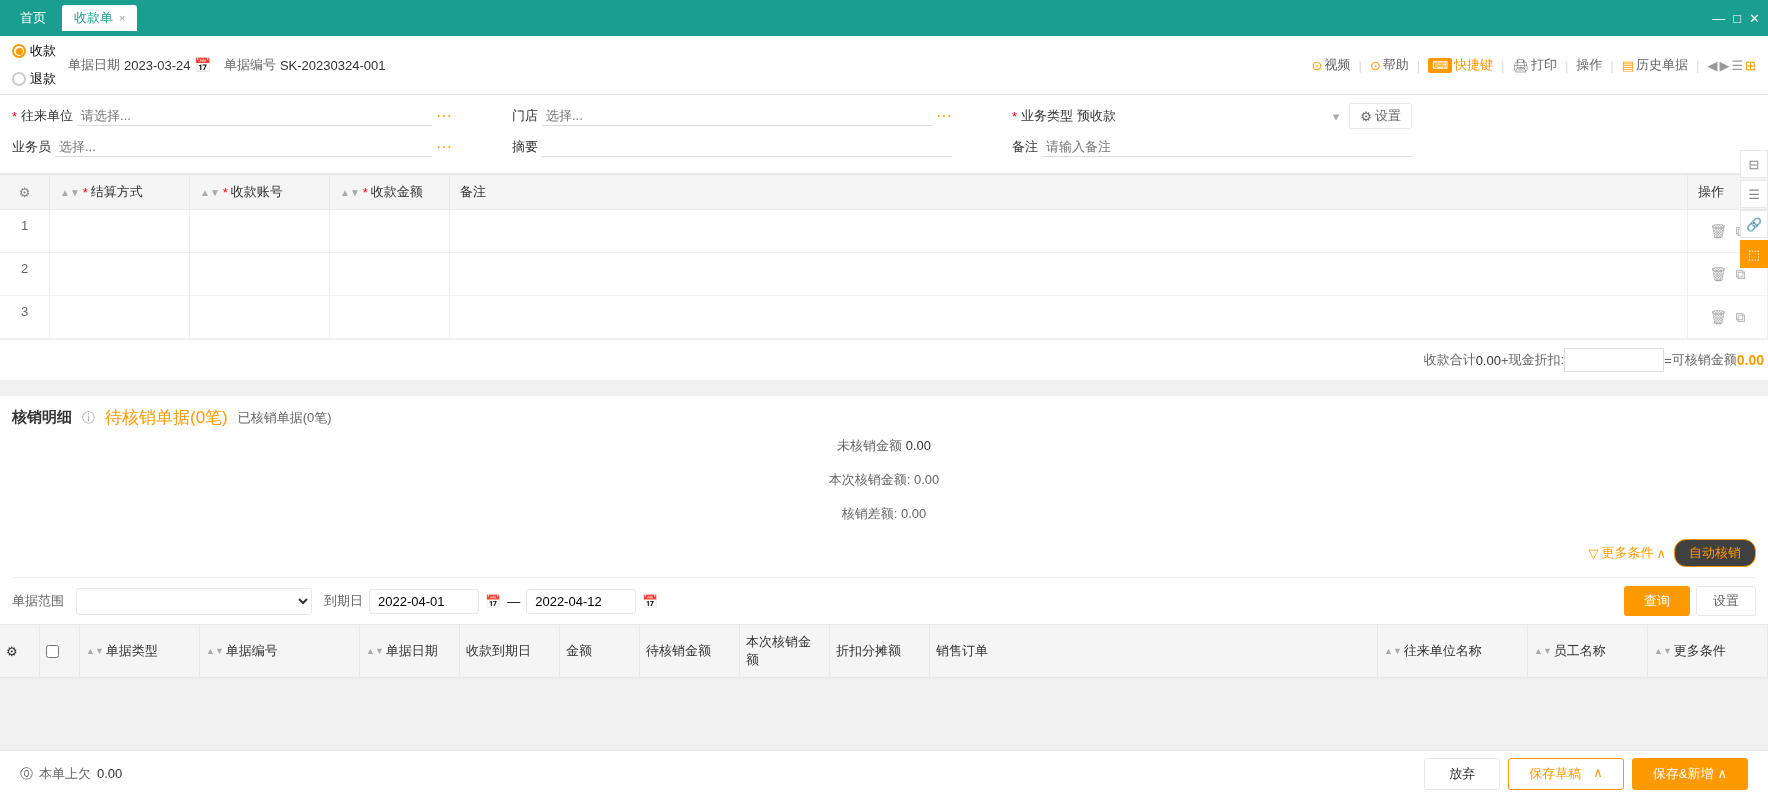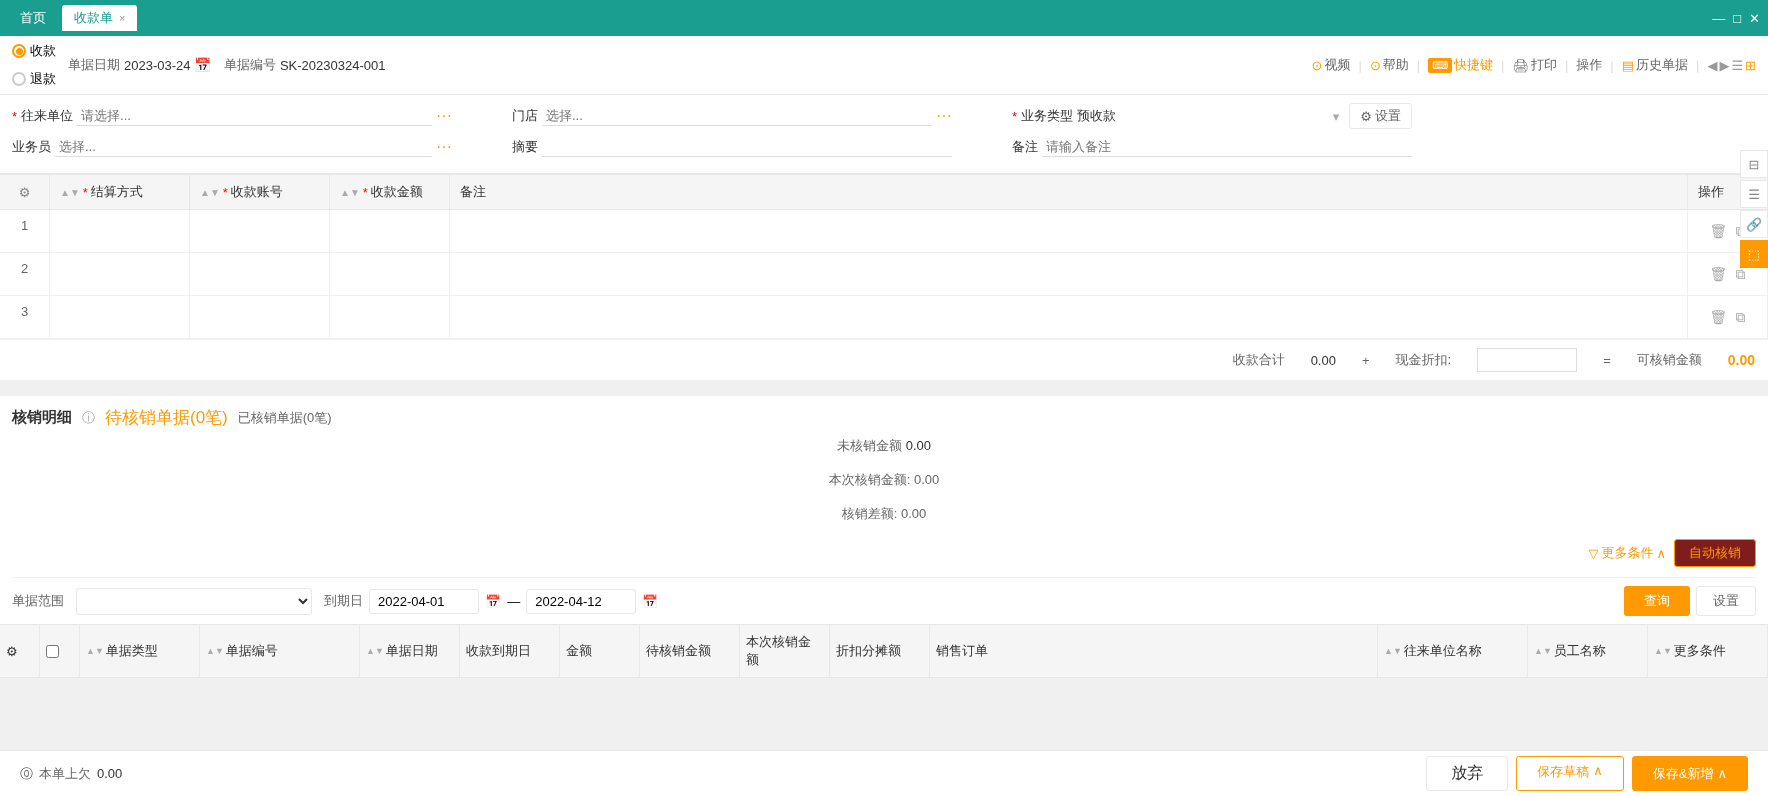--- a/index.html
+++ b/index.html
@@ -131,25 +131,25 @@
       min-height: 42px;
       font-size: 13px;
     }
     .td-num { text-align: center; color: #666; }
     .td-actions { display: flex; align-items: center; justify-content: center; gap: 8px; }
     .action-icon { color: #aaa; cursor: pointer; font-size: 14px; }
 
     
     .summary-row {
       background: #fff;
-      padding: 8px 13px;
+      padding: 8px 4px;
       display: flex;
       align-items: center;
       justify-content: flex-end;
-      gap: 26px;
+      gap: 0;
       border-top: 1px solid #f0f0f0;
       border-bottom: 8px solid #f0f0f0;
     }
     .summary-text { color: #666; font-size: 13px; }
     .summary-value { color: #333; }
     .summary-discount { border: 1px solid #ddd; width: 100px; height: 24px; padding: 0 4px; outline: none; font-size: 13px; }
     .summary-eq { color: #666; }
     .summary-total-value { color: #f90; font-weight: bold; font-size: 14px; }
 
     
@@ -172,25 +172,25 @@
       display: flex;
       align-items: center;
       gap: 16px;
       margin-bottom: 10px;
       flex-direction: column;
     }
     .stat-item { color: #666; font-size: 13px; }
     .verify-right { margin-left: auto; display: flex; align-items: center; gap: 8px; }
     .more-filter { color: #f90; cursor: pointer; font-size: 13px; display: flex; align-items: center; gap: 3px; }
     .auto-verify-btn {
-      background: #7f1d1d;
+      background: #404040;
       border: 1px solid #f90;
       color: #f90;
       padding: 4px 14px;
-      border-radius: 3px;
+      border-radius: 12px;
       cursor: pointer;
       font-size: 13px;
     }
 
     
     .filter-row {
       display: flex;
       align-items: center;
       gap: 12px;
       padding: 8px 0;
@@ -274,33 +274,33 @@
     .footer-left { display: flex; align-items: center; gap: 6px; color: #666; font-size: 13px; }
     .footer-value { color: #333; }
     .footer-right { display: flex; gap: 8px; }
     .btn-discard {
       background: #fff;
       border: 1px solid #e8e8e8;
       color: #333;
       padding: 6px 24px;
       border-radius: 3px;
       cursor: pointer;
-      font-size: 16px;
+      font-size: 13px;
     }
     .btn-save-draft {
       background: #fff;
       border: 1px solid #f90;
       color: #f90;
       padding: 6px 20px;
       border-radius: 3px;
       cursor: pointer;
       font-size: 13px;
       display: flex;
       align-items: flex-start;
-      gap: 4px;
+      gap: 12px;
     }
     .btn-save-new {
       background: #f90;
       border: 1px solid #f90;
       color: #fff;
       padding: 6px 20px;
       border-radius: 3px;
       cursor: pointer;
       font-size: 13px;
       display: flex;

